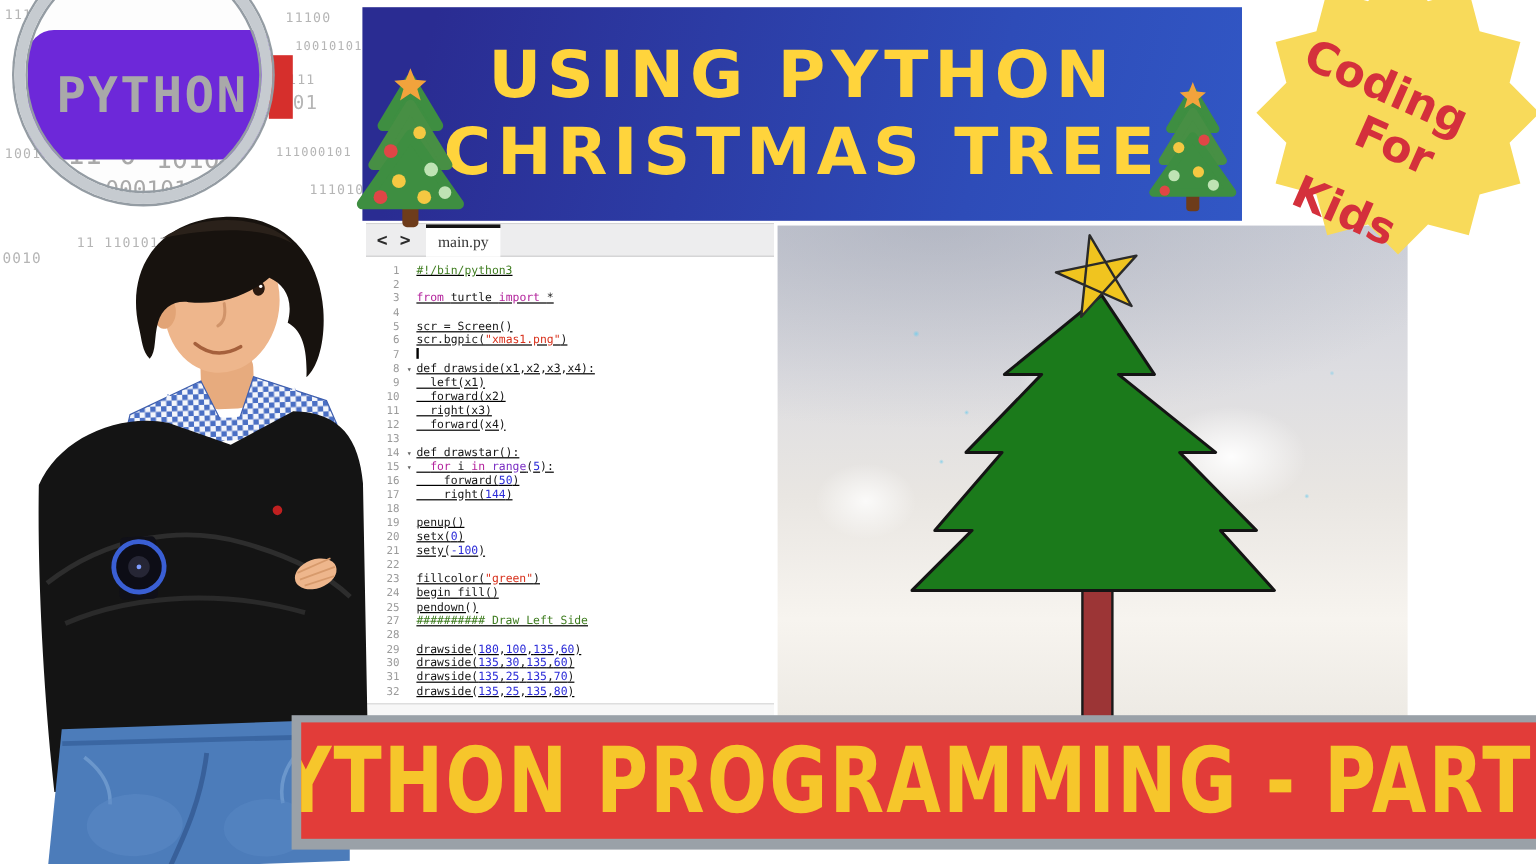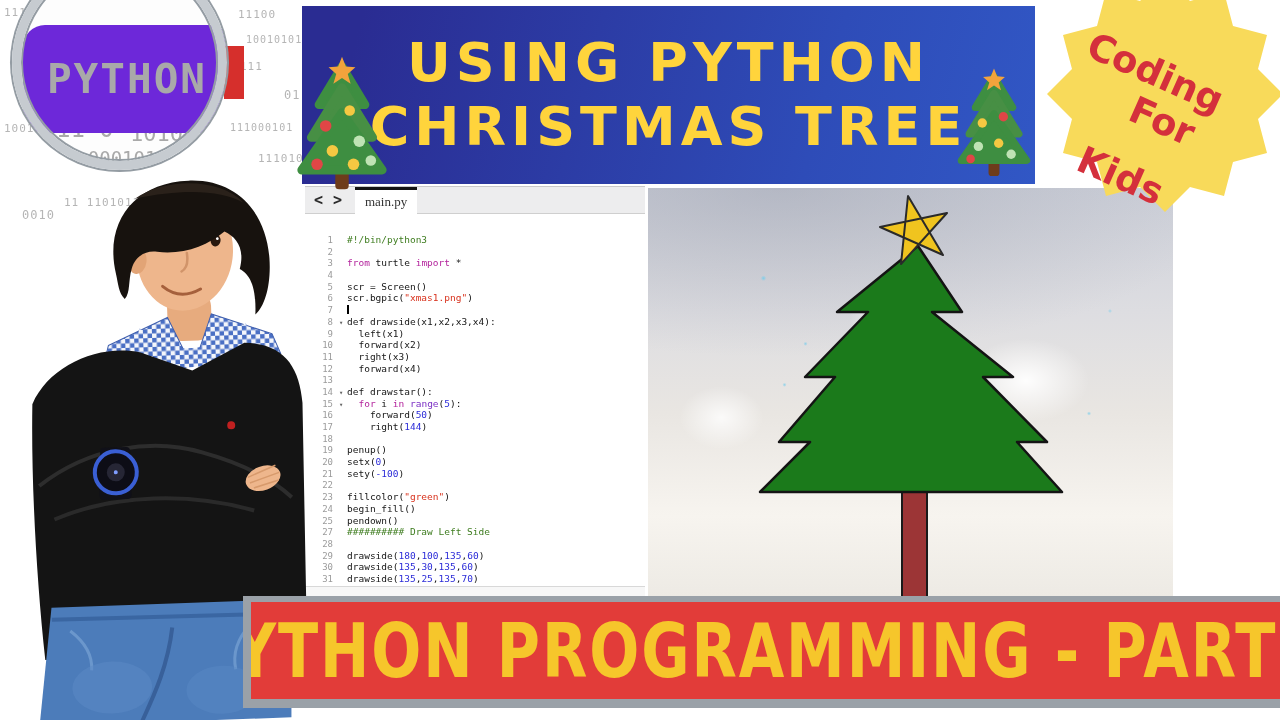--- a/index.html
+++ b/index.html
@@ -7,24 +7,24 @@
   .page { position:relative; width:1280px; height:720px; background:#fff; font-family:"DejaVu Sans", sans-serif; }
 
   
   .binary-bg { position:absolute; left:0; top:0; width:305px; height:235px; z-index:1; }
   .binary-bg span { position:absolute; font-family:"DejaVu Sans Mono", monospace; color:#b5b5b5; letter-spacing:1px; }
   .b0 {left:4px; top:6px; font-size:11px;}
   .b1 {left:54px; top:2px; font-size:13px; color:#8f8f8f;}
   .b2 {left:238px; top:8px; font-size:11px;}
   .b3 {left:246px; top:34px; font-size:10px;}
   .b4 {left:240px; top:60px; font-size:11px; color:#8f8f8f;}
-  .b5 {left:244px; top:88px; font-size:12px;margin-left:40px;}
+  .b5 {left:244px; top:76px; font-size:16px;}
   .b6 {left:230px; top:122px; font-size:10px;}
   .b7 {left:238px; top:152px; font-size:11px; color:#9a9a9a;margin-left:20px;}
-  .b8 {left:2px; top:208px; font-size:12px; color:#8f8f8f;margin-left:20px;}
+  .b8 {left:2px; top:208px; font-size:12px; color:#8f8f8f;}
   .b9 {left:64px; top:196px; font-size:11px;}
   .b10 {left:152px; top:206px; font-size:10px;}
   .b11 {left:4px; top:122px; font-size:11px;}
 
   .lens-circle { position:absolute; left:12px; top:-45px; width:215px; height:215px; border-radius:50%;
                  overflow:hidden; background:#fdfdfd; z-index:2; }
   .lens-circle span { position:absolute; font-family:"DejaVu Sans Mono", monospace; color:#a9a9a9; }
   .l0 {left:44px; top:160px; font-size:24px;}
   .l1 {left:118px; top:166px; font-size:22px;}
   .l2 {left:30px; top:192px; font-size:19px;}
@@ -57,21 +57,21 @@
 
   
   .editor { position:absolute; left:305px; top:186px; width:340px; height:412px; background:#fff; z-index:4;
             border-top:1px solid #c9c9c9; font-family:"DejaVu Sans Mono", monospace; }
   .tabbar { position:relative; height:27px; background:#ededee; border-bottom:1px solid #cfcfcf; display:flex; align-items:center; }
   .nav-arrow { font-weight:bold; color:#2b2b2b; font-size:15px; padding:0 5px; cursor:default; }
   .nav-arrow.first { margin-left:4px; }
   .tab { margin-left:8px; width:62px; height:27px; background:#fff; border-top:3px solid #141414;
          display:flex; align-items:center; justify-content:center;
          font-family:"Liberation Serif", serif; font-size:13px; color:#333; }
-  .code-lines { padding-top:18px; }
+  .code-lines { padding-top:3px;text-decoration:underline; }
   .code-line { height:11.7px; line-height:11.7px; white-space:pre; }
   .ln { display:inline-block; width:30px; text-align:right; color:#9b9b9b; font-size:9px; padding-right:2px; }
   .fold { display:inline-block; width:12px; text-align:center; color:#666; font-size:7px; }
   .code { font-size:9.5px; color:#151515; }
   .tok-p { color:#151515; }
   .tok-c { color:#3f7d20; }
   .tok-k { color:#b3239c;margin-top:40px; }
   .tok-s { color:#d8311c; }
   .tok-n2 { color:#2b2bd8; }
   .tok-r { color:#7b2fc4; }

